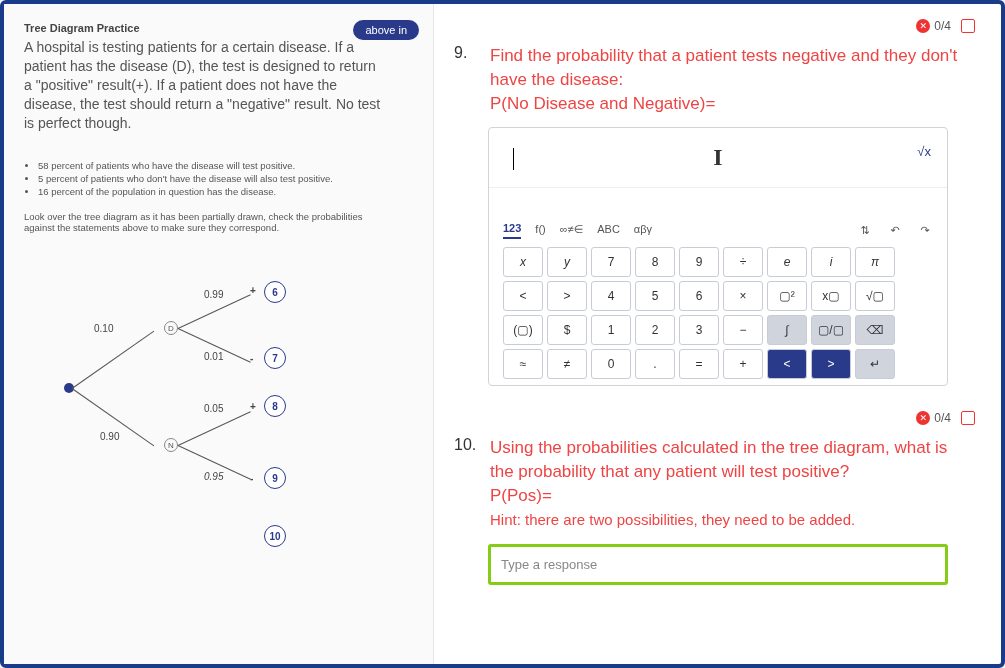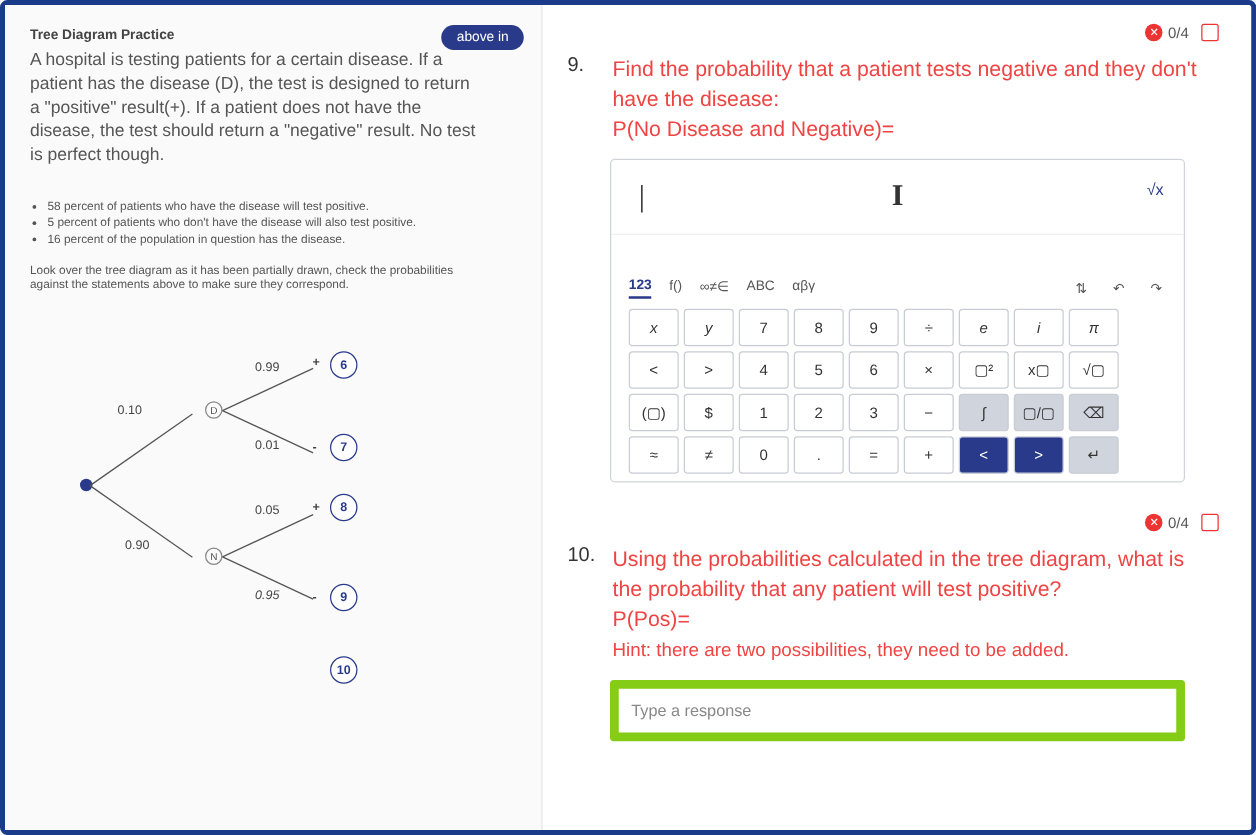--- a/index.html
+++ b/index.html
@@ -136,21 +136,21 @@
     font-style: italic;
   }
   .key.norm { font-style: normal; }
   .key.dark { background:#cfd4dd; }
   .key.accent { background:#2a3a8a; color:#fff;}
 
   .q10 { margin-top: 22px; }
   .resp-input {
     margin: 12px 0 0 34px;
     width: 460px;
-    border:7px solid #84cc16; border-radius:3px;
+    border:3px solid #84cc16; border-radius:3px;
     padding: 10px 10px;
     font-size: 13px; color:#888;
   }
 </style>
 </head>
 <body>
 
 <div class="frame">
 
   <div class="left-pane">

